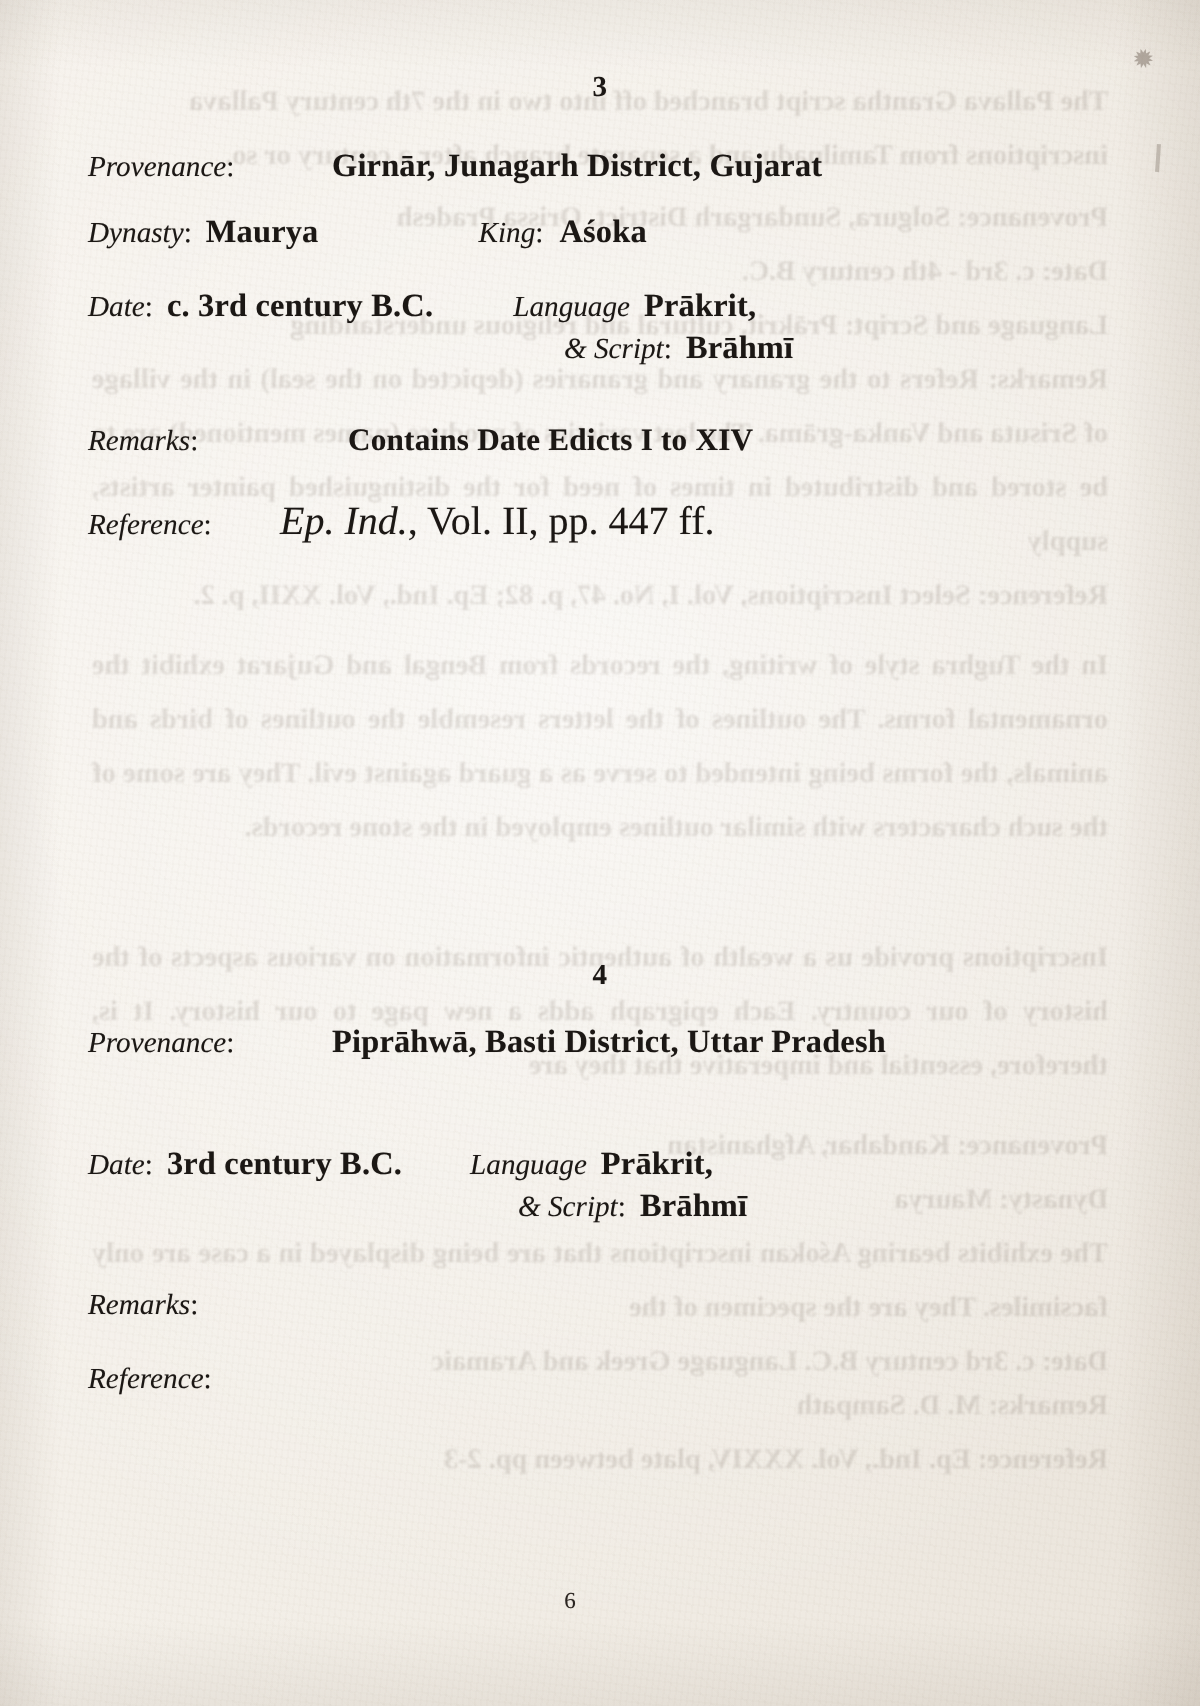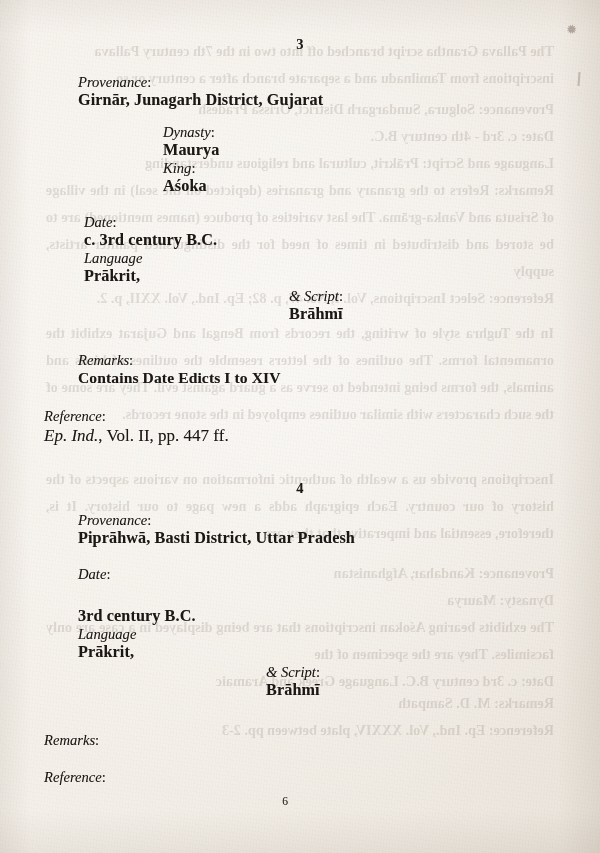--- a/index.html
+++ b/index.html
@@ -85,21 +85,20 @@
   .entry-number {
     text-align: center;
     font-weight: bold;
     font-size: 14.5px;
     letter-spacing: .2px;
   }
 
   .field-row {
     display: flex;
     align-items: baseline;
-    flex-direction: column;
   }
 
   .lbl {
     font-style: italic;
     font-size: 14.6px;
     white-space: nowrap;
   }
   .lbl .colon { font-style: normal; }
 
   .val {
@@ -107,21 +106,21 @@
     font-size: 16.2px;
     letter-spacing: .1px;
     margin-left: 34px;
   }
 
   
   .col-left  { width: 88px; flex: none; }
   .col-lbl-w { width: 96px; flex: none; }
 
   .para {
-    font-size: 17px;
+    font-size: 20px;
     line-height: 21.5px;
     text-align: justify;
     text-justify: inter-word;
   }
 
   .ital { font-style: italic; }
 
   .page-folio {
     position: absolute;
     top: 795px;
@@ -204,22 +203,22 @@
     <div style="position:absolute; top:74px; left:44px; right:44px;">
 
       <div class="field-row" style="margin-bottom:14px;">
         <span class="lbl col-left"><span>Provenance</span><span class="colon">:</span></span>
         <span class="val">Girnār, Junagarh District, Gujarat</span>
       </div>
 
       <div class="field-row" style="margin-bottom:18px;">
         <span class="lbl"><span>Dynasty</span><span class="colon">:</span></span>
         <span class="val" style="margin-left:7px;">Maurya</span>
-        <span class="lbl" style="margin-left:119px;text-align:right;"><span>King</span><span class="colon">:</span></span>
-        <span class="val" style="margin-left:22px;">Aśoka</span>
+        <span class="lbl" style="margin-left:80px;text-align:right;"><span>King</span><span class="colon">:</span></span>
+        <span class="val" style="margin-left:8px;">Aśoka</span>
       </div>
 
       <div class="field-row" style="margin-bottom:2px;">
         <span class="lbl"><span>Date</span><span class="colon">:</span></span>
         <span class="val" style="margin-left:7px;">c. 3rd century B.C.</span>
         <span class="lbl" style="margin-left:40px;">Language</span>
         <span class="val" style="margin-left:7px;">Prākrit,</span>
       </div>
 
       <div class="field-row" style="margin-left:238px; margin-bottom:28px;">

